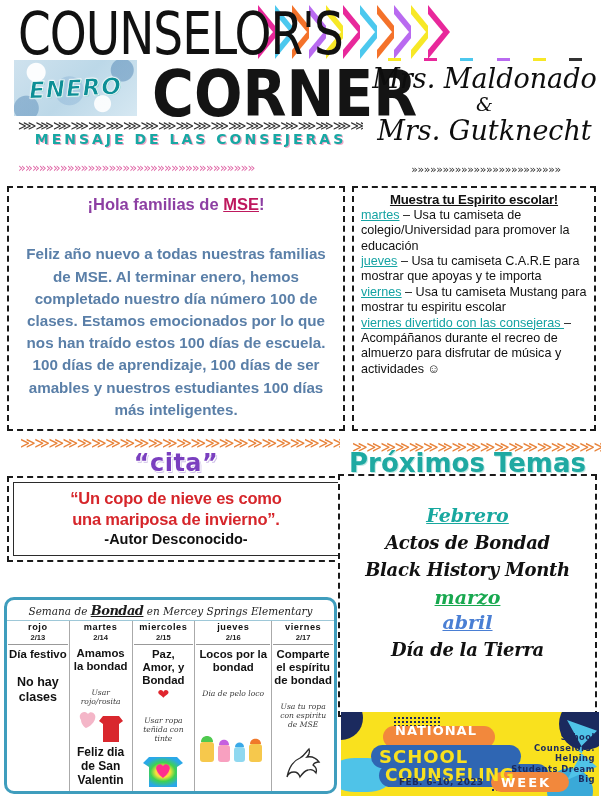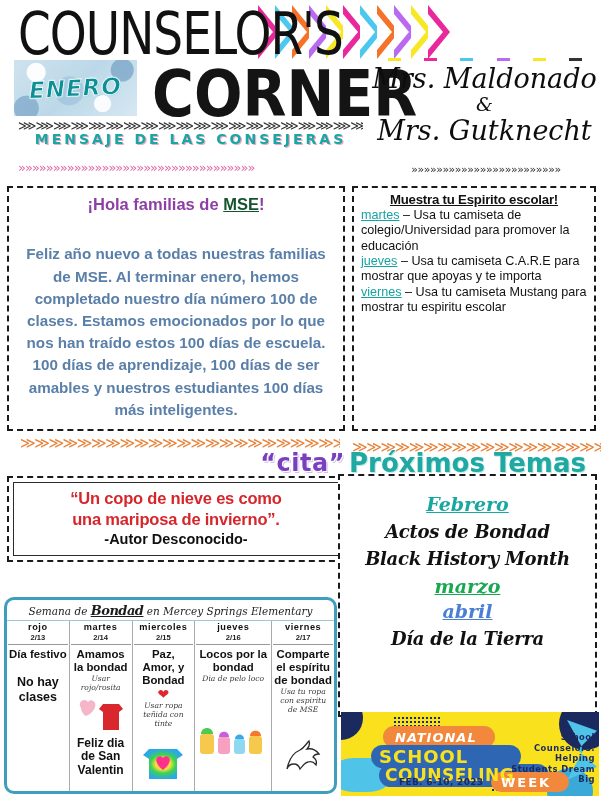--- a/index.html
+++ b/index.html
@@ -113,21 +113,21 @@
   .msg-box {
     position: absolute; left: 7px; top: 186px;
     width: 338px; height: 245px;
     padding: 6px 8px 0;
     text-align: center;
   }
   .msg-hello {
     font-size: 16.5px; font-weight: 700; color: #8d3fa3;
     margin-bottom: 2px; line-height: 1.3;
   }
-  .msg-hello .mse { color: #14532d; text-decoration: underline; }
+  .msg-hello .mse { color: #be185d; text-decoration: underline; }
   .msg-body {
     font-size: 15.2px; font-weight: 700; color: #5a7fa8;
     line-height: 1.46;
     margin-top: 28px;
   }
 
   
   .esp-box {
     position: absolute; left: 352px; top: 186px;
     width: 244px; height: 245px;
@@ -146,21 +146,21 @@
     position: absolute; height: 14px; overflow: hidden;
     font-family: "DejaVu Sans", sans-serif; font-size: 15px;
     letter-spacing: -1.5px; white-space: nowrap;
     color: #e8833a; line-height: 14px;
   }
   .ob-left  { left: 20px; top: 436px; width: 320px; }
   .ob-right { left: 352px; top: 440px; width: 249px; }
 
   .cita-head {
     position: absolute; left: 7px; top: 449px; width: 338px;
-    text-align: right;
+    text-align: center;
     font-family: "DejaVu Sans", sans-serif;
     font-size: 24px; font-weight: 700; color: #7a3fbf;
     letter-spacing: 0.5px;
     text-shadow: 1px 1px 0 #fff, 1.6px 1.6px 0 #cfc0e8;
   }
   .temas-head {
     position: absolute; left: 334px; top: 448px; width: 267px;
     text-align: center;
     font-family: "DejaVu Sans", sans-serif;
     font-size: 26px; font-weight: 700; color: #1fa9a2;
@@ -185,21 +185,21 @@
     line-height: 1.26; letter-spacing: -0.2px;
   }
   .quote-author {
     font-size: 14.5px; font-weight: 700; color: #111; margin-top: 1px;
   }
 
   
   .temas-box {
     position: absolute; left: 338px; top: 474px;
     width: 259px; height: 243px;
-    padding-top: 14px; text-align: center;
+    padding-top: 25px; text-align: center;
   }
   .temas-month {
     font-family: "DejaVu Serif", serif;
     font-style: italic; font-weight: 700;
     font-size: 19px; text-decoration: underline;
     margin: 3px 0 2px;
   }
   .temas-item {
     font-family: "DejaVu Serif", serif;
     font-style: italic; font-weight: 700;
@@ -239,21 +239,21 @@
   .kcol .kdate { font-size: 7.6px; font-weight: 700; color: #222; }
   .khr { height: 1px; background: #999; margin: 2px 0 0; }
   .kcol .ktheme {
     font-size: 11.4px; font-weight: 700; color: #111;
     line-height: 1.15; padding: 3px 1px 0;
   }
   .heart { color: #e0262e; font-size: 14px; line-height: 1; }
   .kcol .knote {
     font-family: "DejaVu Serif", serif; font-style: italic;
     font-size: 7.6px; color: #3a3a3a; line-height: 1.2;
-    margin-top: 0; padding: 0 2px;
+    margin-top: 15px; padding: 0 2px;
   }
   .kart { flex: 1; display: flex; align-items: center; justify-content: center; }
   .kcol .kfoot {
     font-size: 12px; font-weight: 700; color: #111;
     line-height: 1.15; padding-bottom: 16px;
   }
   .kcol.mon .kbig {
     font-size: 12.5px; font-weight: 700; color: #111;
     line-height: 1.2; margin-top: 14px;
   }
@@ -287,21 +287,21 @@
     position: absolute; border-radius: 20px;
   }
   .p-nat  { left: 42px;  top: 14px; width: 112px; height: 22px; background: #f2883c; }
   .p-sch  { left: 30px;  top: 33px; width: 150px; height: 23px; background: #2f66b3; }
   .p-cou  { left: 38px;  top: 52px; width: 170px; height: 23px; background: #2f66b3; }
   .p-week { left: 150px; top: 60px; width: 78px; height: 20px; background: #f2883c; }
   .nscw-txt {
     position: absolute; font-weight: 700; letter-spacing: 0.5px;
     font-family: "DejaVu Sans", sans-serif; line-height: 1;
   }
-  .t-nat  { left: 54px; top: 19px; font-size: 13px; color: #fff; letter-spacing: 1px; font-style: italic; }
+  .t-nat  { left: 54px; top: 12px; font-size: 13px; color: #fff; letter-spacing: 1px; }
   .t-sch  { left: 38px; top: 36px; font-size: 18px; color: #f9e11e; letter-spacing: 1px; }
   .t-cou  { left: 44px; top: 55px; font-size: 17px; color: #f9e11e; letter-spacing: 0.5px; }
   .t-week { left: 160px; top: 64px; font-size: 13px; color: #fff; letter-spacing: 2px; }
   .t-date { left: 58px; top: 66px; font-size: 9px; color: #1b2a5e; letter-spacing: 0.3px; }
   .t-tag  {
     right: 4px; top: 20px; width: 84px; text-align: right;
     font-size: 8.4px; color: #1b2a5e; line-height: 1.25; font-weight: 700;
   }
 </style>
 </head>
@@ -363,20 +363,21 @@
     </div>
     <div class="msg-body">Feliz año nuevo a todas nuestras familias de MSE. Al terminar enero, hemos completado nuestro día número 100 de clases. Estamos emocionados por lo que nos han traído estos 100 días de escuela. 100 días de aprendizaje, 100 días de ser amables y nuestros estudiantes 100 días más inteligentes.</div>
   </div>
 
   <div class="dbox esp-box">
     <div class="esp-title">Muestra tu Espirito escolar!</div>
     <div id="spirit-list">
         <div class="esp-item"><span class="esp-day">martes</span><span> – Usa tu camiseta de colegio/Universidad para promover la educación</span></div>
         <div class="esp-item"><span class="esp-day">jueves</span><span> – Usa tu camiseta C.A.R.E para mostrar que apoyas y te importa</span></div>
         <div class="esp-item"><span class="esp-day">viernes</span><span> – Usa tu camiseta Mustang para mostrar tu espiritu escolar</span></div>
+        <div class="esp-item"><span class="esp-day">viernes divertido con las consejeras </span><span>– Acompáñanos durante el recreo de almuerzo para disfrutar de música y actividades ☺</span></div>
       </div>
   </div>
 
   <div class="orange-band ob-left">≫≫≫≫≫≫≫≫≫≫≫≫≫≫≫≫≫≫≫≫≫≫≫≫≫≫≫≫≫≫≫≫≫≫≫≫</div>
   <div class="orange-band ob-right">≫≫≫≫≫≫≫≫≫≫≫≫≫≫≫≫≫≫≫≫≫≫≫≫≫≫≫≫≫≫≫≫≫≫≫≫</div>
 
   <div class="cita-head">“cita”</div>
   <div class="temas-head">Próximos Temas</div>
 
   <div class="dbox quote-outer">

